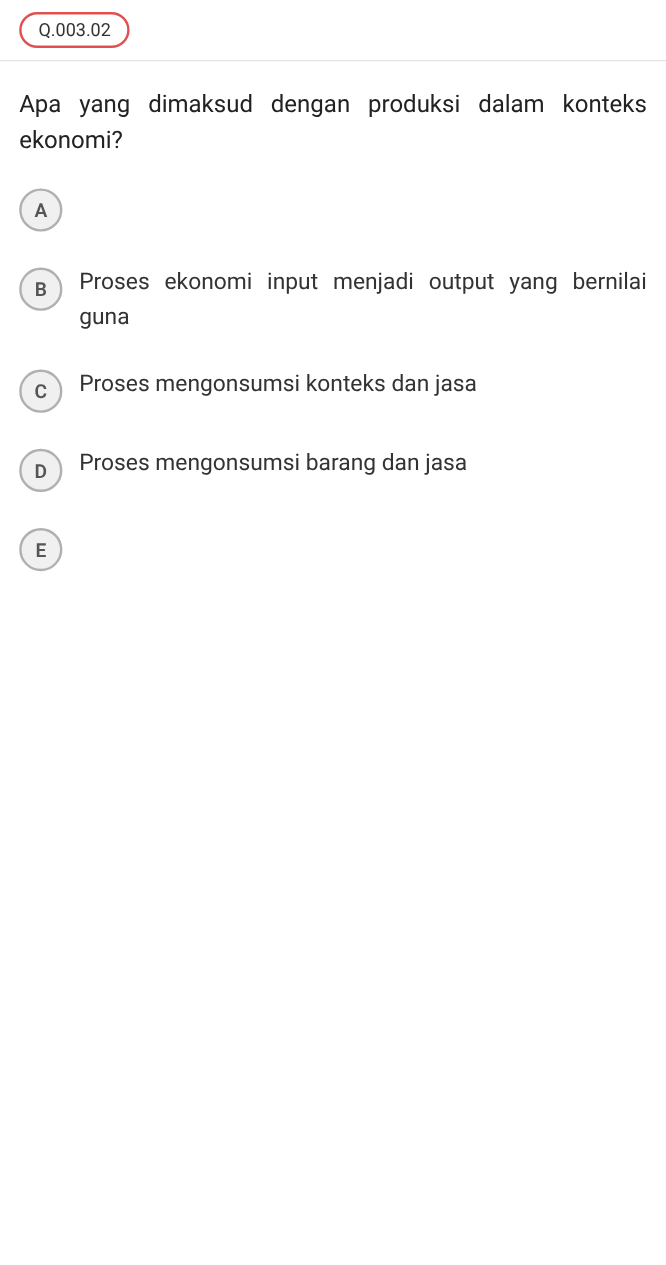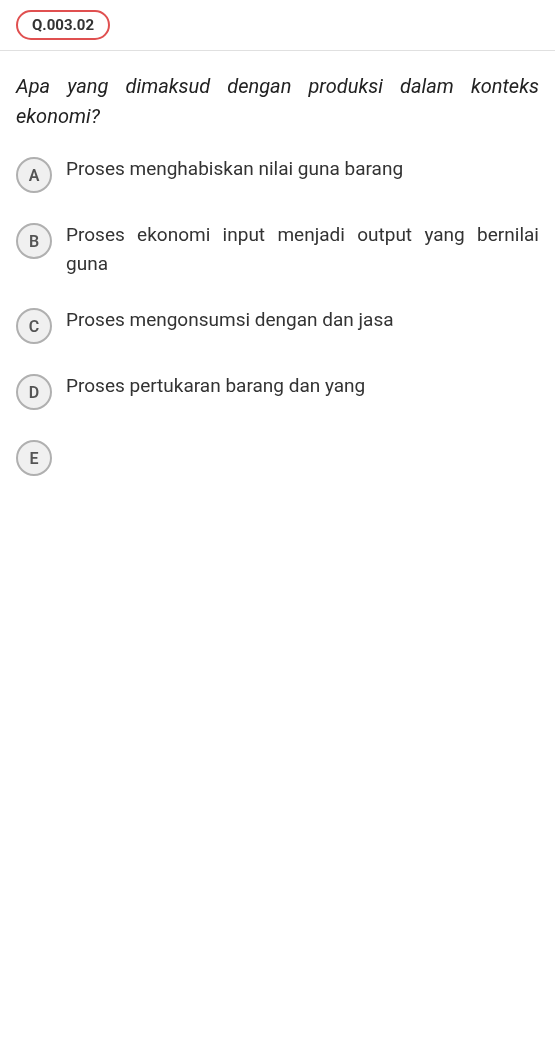--- a/index.html
+++ b/index.html
@@ -23,31 +23,30 @@
       padding: 10px 16px;
       border-bottom: 1px solid #e0e0e0;
     }
 
     .question-number-badge {
       border: 2px solid #e05050;
       border-radius: 20px;
       padding: 4px 14px;
       color: #333;
       font-size: 15px;
-      font-weight: 700;
+      font-weight: 400;
       display: inline-block;
     }
 
     .question-text {
       padding: 20px 16px 24px 16px;
       font-size: 20px;
       color: #222;
       line-height: 1.5;
       text-align: justify;
-      font-style: italic;
     }
 
     .options-container {
       padding: 0 16px;
       display: flex;
       flex-direction: column;
       gap: 28px;
     }
 
     .option-item {
@@ -86,30 +85,29 @@
 
 <div class="top-bar">
   <div class="question-number-badge">Q.003.02</div>
 </div>
 
 <div class="question-text">Apa yang dimaksud dengan produksi dalam konteks ekonomi?</div>
 
 <div class="options-container">
 <div class="option-item">
       <div class="option-circle">A</div>
-      <div class="option-text">Proses menghabiskan nilai guna barang</div>
     </div>
     <div class="option-item">
       <div class="option-circle">B</div>
       <div class="option-text">Proses ekonomi input menjadi output yang bernilai guna</div>
     </div>
     <div class="option-item">
       <div class="option-circle">C</div>
-      <div class="option-text">Proses mengonsumsi dengan dan jasa</div>
+      <div class="option-text">Proses mengonsumsi konteks dan jasa</div>
     </div>
     <div class="option-item">
       <div class="option-circle">D</div>
-      <div class="option-text">Proses pertukaran barang dan yang</div>
+      <div class="option-text">Proses mengonsumsi barang dan jasa</div>
     </div>
     <div class="option-item">
       <div class="option-circle">E</div>
     </div>
   </div>
 
 </body></html>

